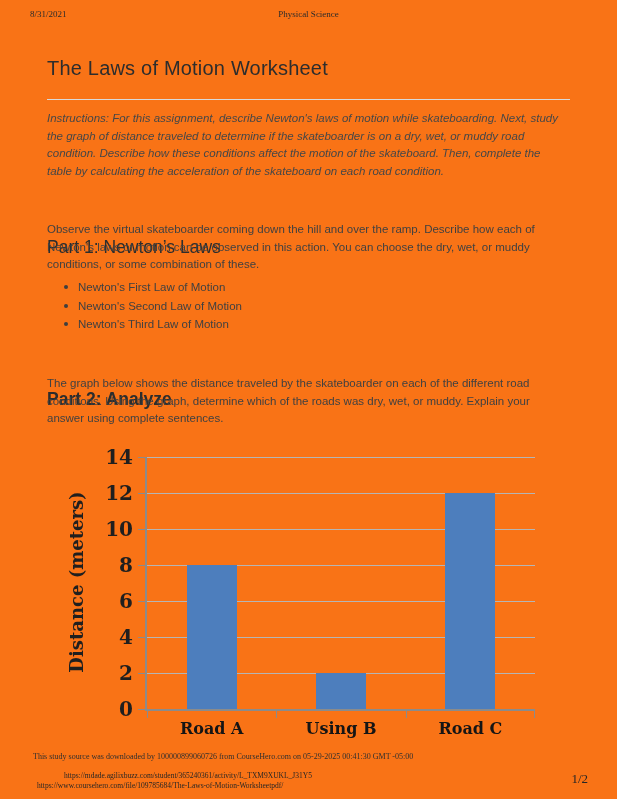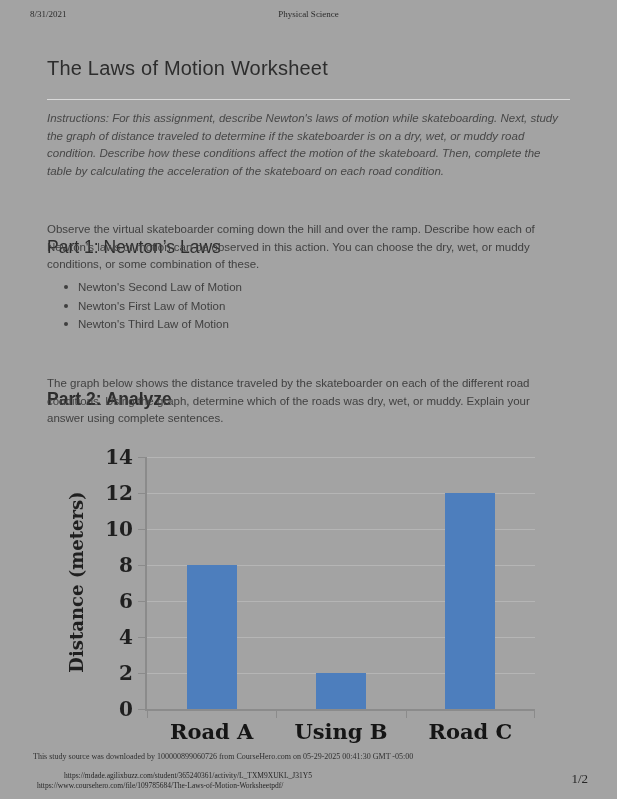--- a/index.html
+++ b/index.html
@@ -1,18 +1,18 @@
 <!DOCTYPE html>
 <html><head>
 <meta charset="utf-8">
 <style>
   html,body { margin:0; padding:0; background:#e9e9e9; }
   .page {
     position:relative; width:617px; height:799px; margin:0 auto;
-    background:#a3a3a3; overflow:hidden;
+    background:#f97316; overflow:hidden;
     font-family:"Liberation Sans", sans-serif; color:#3a3a3a;
   }
   
   .run-head { position:absolute; top:9px; left:0; width:100%; font-family:"Liberation Serif", serif; font-size:9px; color:#2b2b2b; }
   .run-date { position:absolute; left:30px; top:0; }
   .run-course { position:absolute; left:0; width:100%; text-align:center; top:0; }
 
   .doc-title { position:absolute; left:47px; top:57px; font-size:20px; color:#2d2d2d; letter-spacing:0.2px; }
   .title-rule { position:absolute; left:47px; top:99px; width:523px; height:1px; background:#d9d9d9; }
 
@@ -34,21 +34,21 @@
   #chart { position:absolute; left:60px; top:445px; width:500px; height:312px; }
   #plot  { position:absolute; left:85px; top:12px; width:388px; height:252px;
            border-left:2px solid #8b8b8b; border-bottom:2px solid #8b8b8b; }
   .gridline { position:absolute; left:0; width:100%; height:1px; }
   .ytickmark { position:absolute; left:-9px; width:7px; height:1px; }
   .xtickmark { position:absolute; bottom:-9px; width:1px; height:7px; }
   .ylabel { position:absolute; width:42px; text-align:right;
             font-family:"DejaVu Serif", serif; font-weight:bold; font-size:20px; color:#1f1f1f; line-height:22px; }
   .bar { position:absolute; bottom:0; }
   .xlab { position:absolute; width:130px; text-align:center;
-          font-family:"DejaVu Serif", serif; font-weight:bold; font-size:21px; color:#151515; }
+          font-family:"DejaVu Serif", serif; font-weight:bold; font-size:16px; color:#151515; }
   .axis-title { position:absolute; left:-88px; top:126px; width:210px; height:22px; text-align:center;
                 transform:rotate(-90deg); transform-origin:50% 50%;
                 font-family:"DejaVu Serif", serif; font-weight:bold; font-size:18px; color:#1f1f1f; }
 
   
   .src-note { position:absolute; left:33px; top:752px; font-family:"Liberation Serif", serif; font-size:8px; color:#2f2f2f; }
   .foot-url { position:absolute; font-family:"Liberation Serif", serif; font-size:7.5px; color:#262626; text-decoration:none; }
   .url1 { left:30px; top:771px;margin-left:34px; }
   .url2 { left:37px; top:781px; }
   .page-num { position:absolute; right:29px; top:771px; font-family:"Liberation Serif", serif; font-size:13px; color:#262626; }
@@ -65,22 +65,22 @@
 
   <div class="doc-title">The Laws of Motion Worksheet</div>
   <div class="title-rule"></div>
 
   <div class="instructions">Instructions: For this assignment, describe Newton's laws of motion while skateboarding. Next, study the graph of distance traveled to determine if the skateboarder is on a dry, wet, or muddy road condition. Describe how these conditions affect the motion of the skateboard. Then, complete the table by calculating the acceleration of the skateboard on each road condition.</div>
 
   <div class="sec-head p1">Part 1: Newton’s Laws</div>
   <div class="body-text p1">Observe the virtual skateboarder coming down the hill and over the ramp. Describe how each of Newton's laws of motion can be observed in this action. You can choose the dry, wet, or muddy conditions, or some combination of these.</div>
 
   <ul class="law-list">
+    <li><span class="dot"></span><span>Newton's First Law of Motion</span></li>
     <li><span class="dot"></span><span>Newton's Second Law of Motion</span></li>
-    <li><span class="dot"></span><span>Newton's First Law of Motion</span></li>
     <li><span class="dot"></span><span>Newton's Third Law of Motion</span></li>
   </ul>
 
   <div class="sec-head p2">Part 2: Analyze</div>
   <div class="body-text p2">The graph below shows the distance traveled by the skateboarder on each of the different road conditions. Using the graph, determine which of the roads was dry, wet, or muddy. Explain your answer using complete sentences.</div>
 
   <div id="chart">
     <div class="axis-title">Distance (meters)</div>
     <div id="plot">
         <div class="ytickmark" style="top: 252px; background: rgb(139, 139, 139);"></div>

